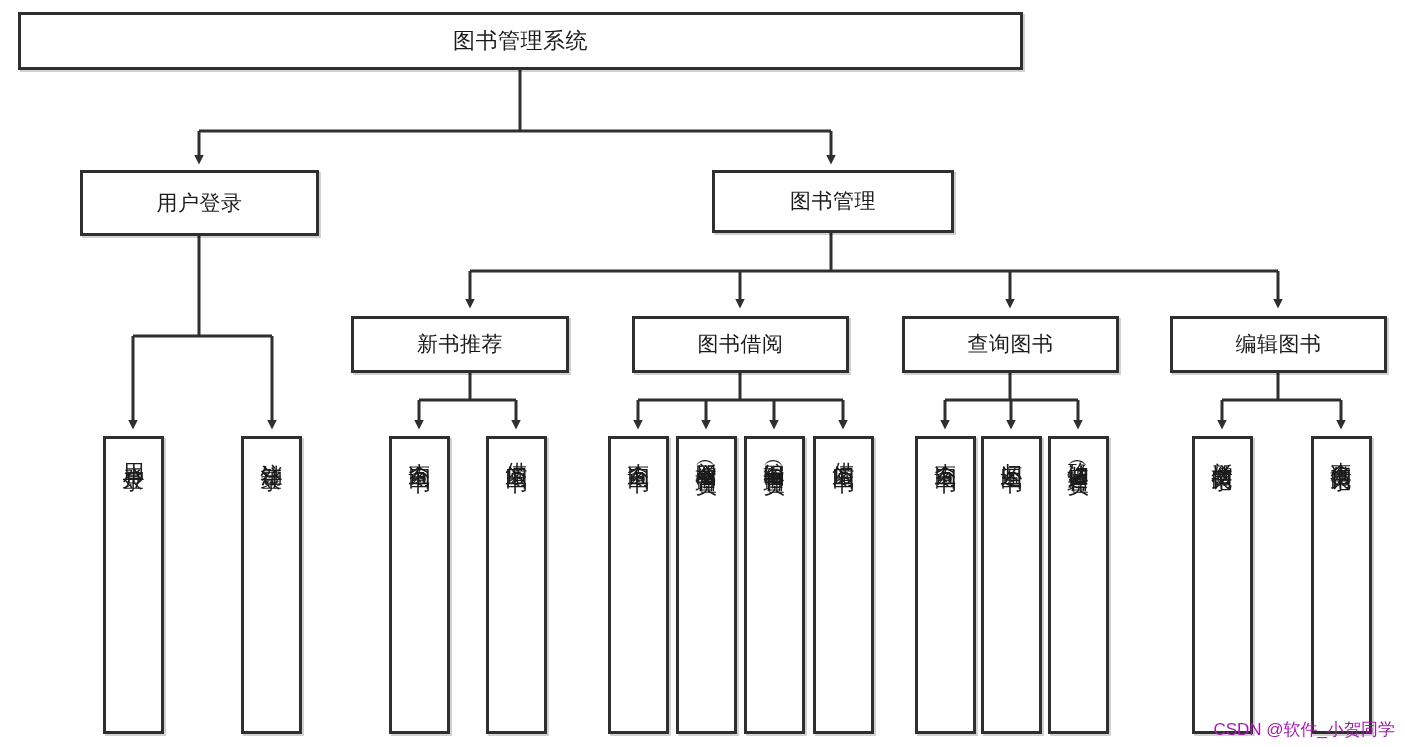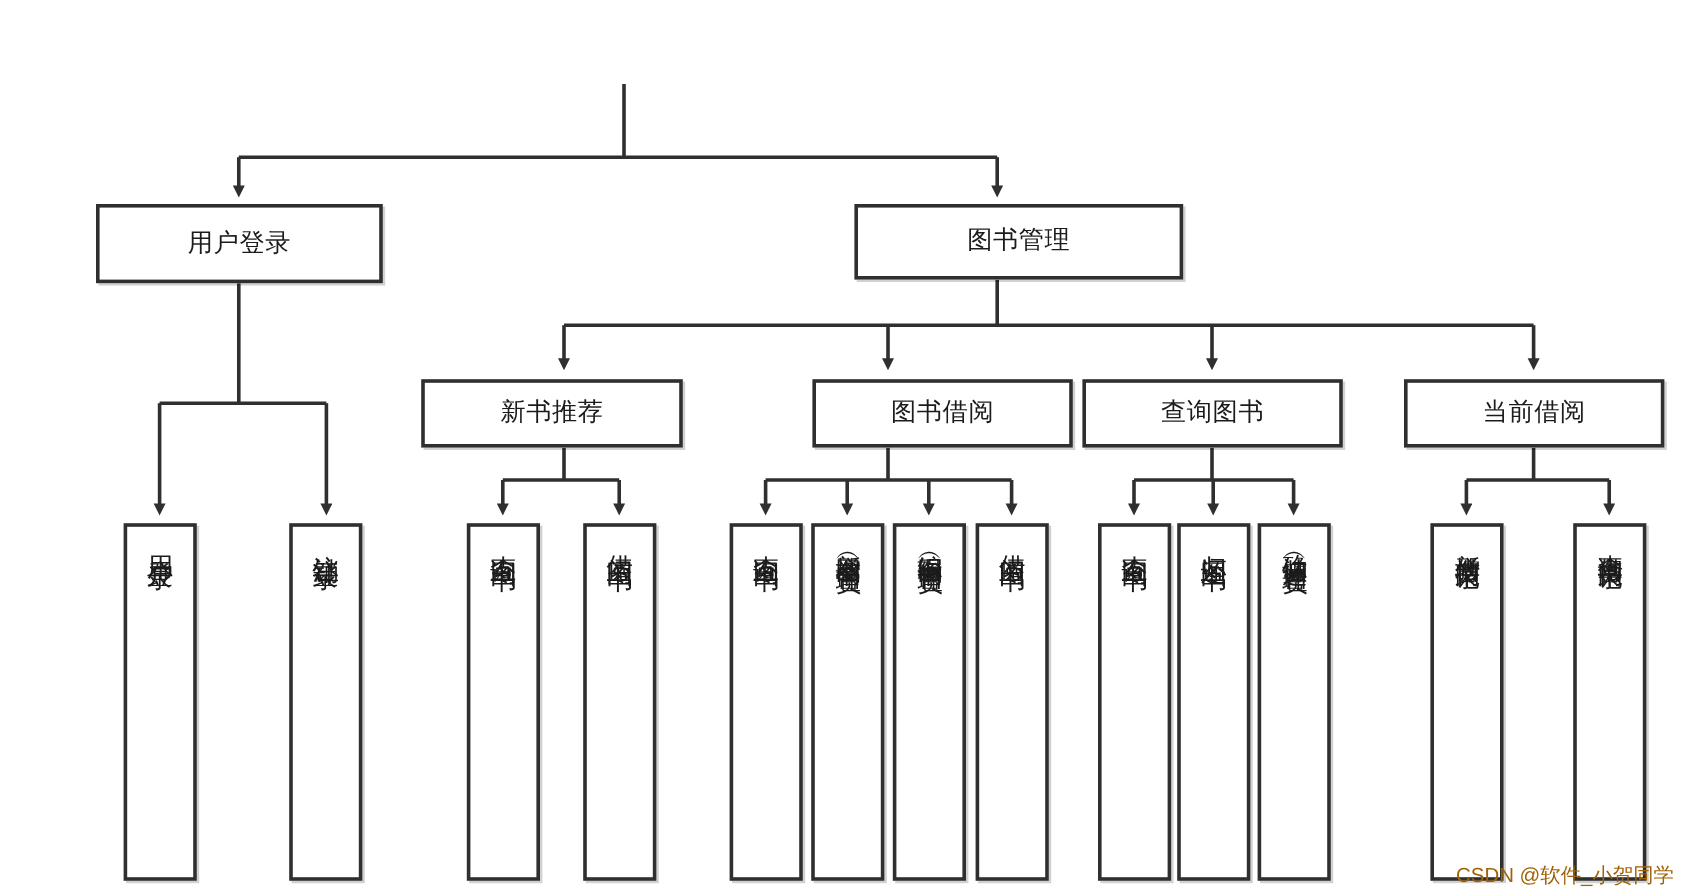--- a/index.html
+++ b/index.html
@@ -67,21 +67,21 @@
   }
   .node.vert.tall .lbl {
     font-size: 21px;
     letter-spacing: 2px;
   }
   #watermark {
     position: absolute;
     right: 10px;
     bottom: 6px;
     font-size: 17px;
-    color: #a16207;
+    color: #a21caf;
     white-space: nowrap;
     user-select: none;
   }
 </style>
 </head>
 <body>
 
 <div id="canvas">
 
   <svg id="wires" viewBox="0 0 1405 747" width="1405" height="747" xmlns="http://www.w3.org/2000/svg">
@@ -128,43 +128,46 @@
       <path d="M1078,400 L1078,421" marker-end="url(#arrow)"></path>
 
       <path d="M1278,373 L1278,400"></path>
       <path d="M1222,400 L1341,400"></path>
       <path d="M1222,400 L1222,421" marker-end="url(#arrow)"></path>
       <path d="M1341,400 L1341,421" marker-end="url(#arrow)"></path>
 
     </g>
   </svg>
 
+  <div class="node horiz root" style="left:18px; top:12px; width:1005px; height:58px;">
+    <span class="lbl">图书管理系统</span>
+  </div>
 
   <div class="node horiz" style="left:80px; top:170px; width:239px; height:66px;">
     <span class="lbl">用户登录</span>
   </div>
 
-  <div class="node horiz" style="left:712px; top:170px; width:274px; height:63px;">
+  <div class="node horiz" style="left:712px; top:170px; width:242px; height:63px;">
     <span class="lbl">图书管理</span>
   </div>
 
   <div class="node horiz" style="left:351px; top:316px; width:218px; height:57px;">
     <span class="lbl">新书推荐</span>
   </div>
 
-  <div class="node horiz" style="left:632px; top:316px; width:217px; height:57px;margin-left:45px;">
+  <div class="node horiz" style="left:632px; top:316px; width:217px; height:57px;">
     <span class="lbl">图书借阅</span>
   </div>
 
   <div class="node horiz" style="left:902px; top:316px; width:217px; height:57px;">
     <span class="lbl">查询图书</span>
   </div>
 
   <div class="node horiz" style="left:1170px; top:316px; width:217px; height:57px;">
-    <span class="lbl">当前借阅</span>
+    <span class="lbl">编辑图书</span>
   </div>
 
   <div class="node vert" style="left:103px; top:436px; width:61px; height:298px;">
     <span class="lbl">用户登录</span>
   </div>
 
   <div class="node vert" style="left:241px; top:436px; width:61px; height:298px;">
     <span class="lbl">注销登录</span>
   </div>
 

